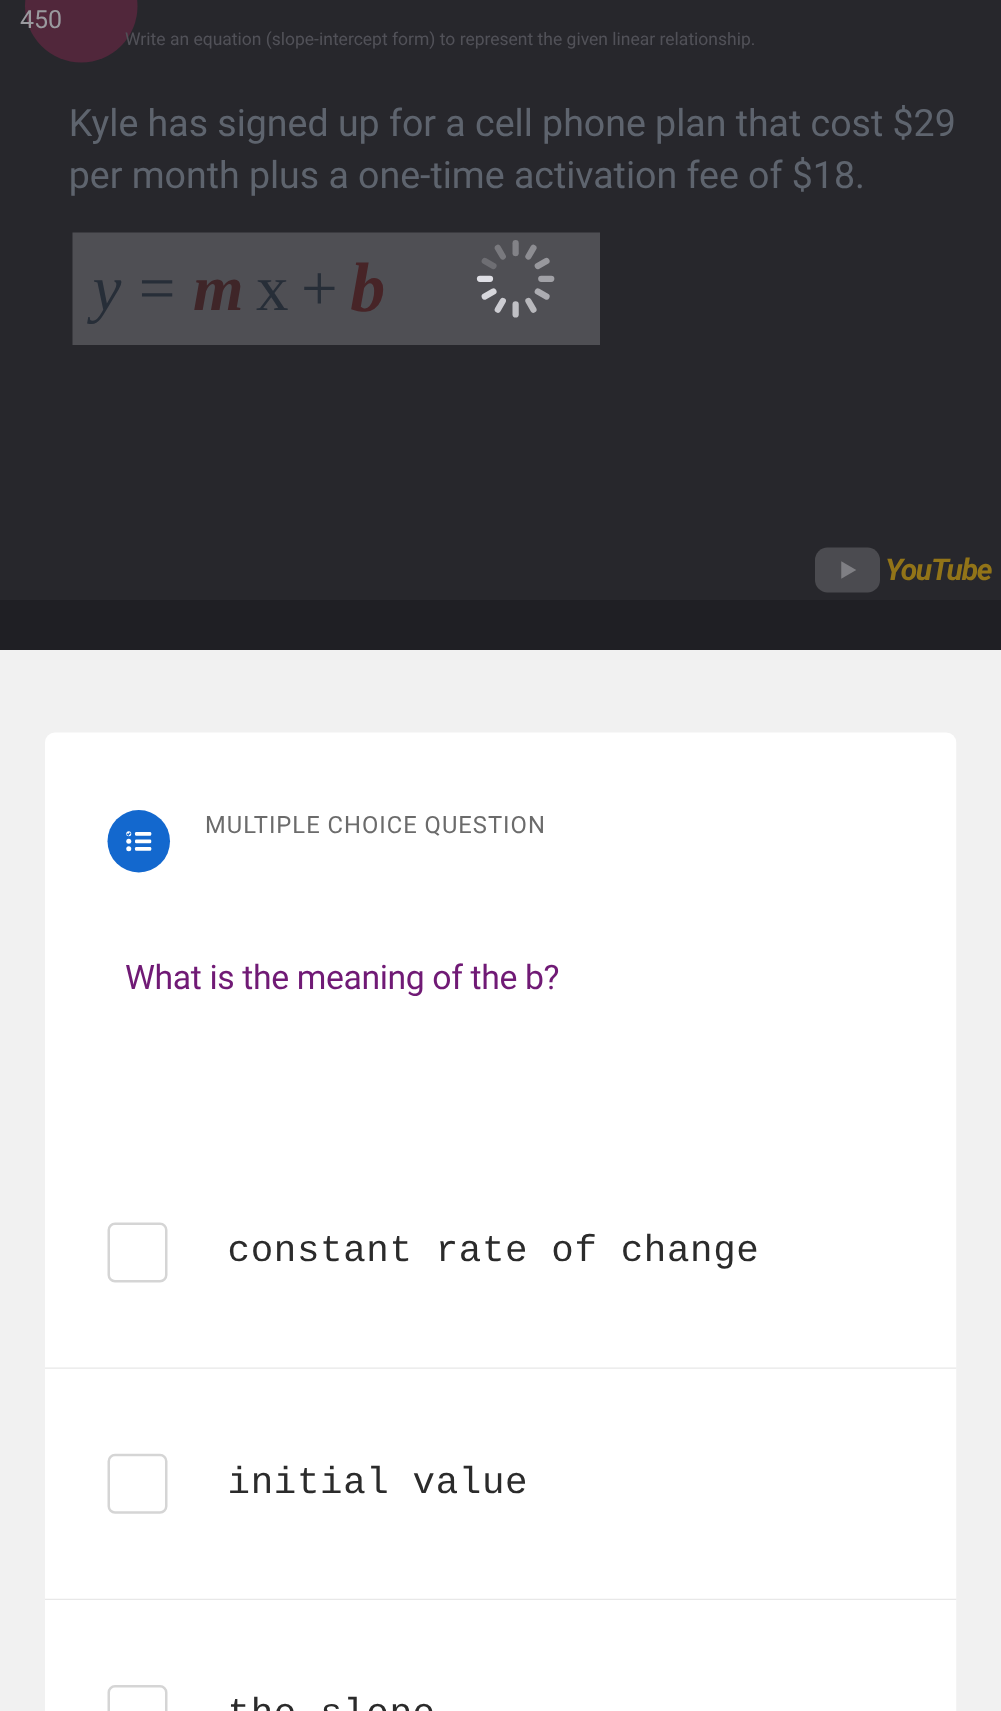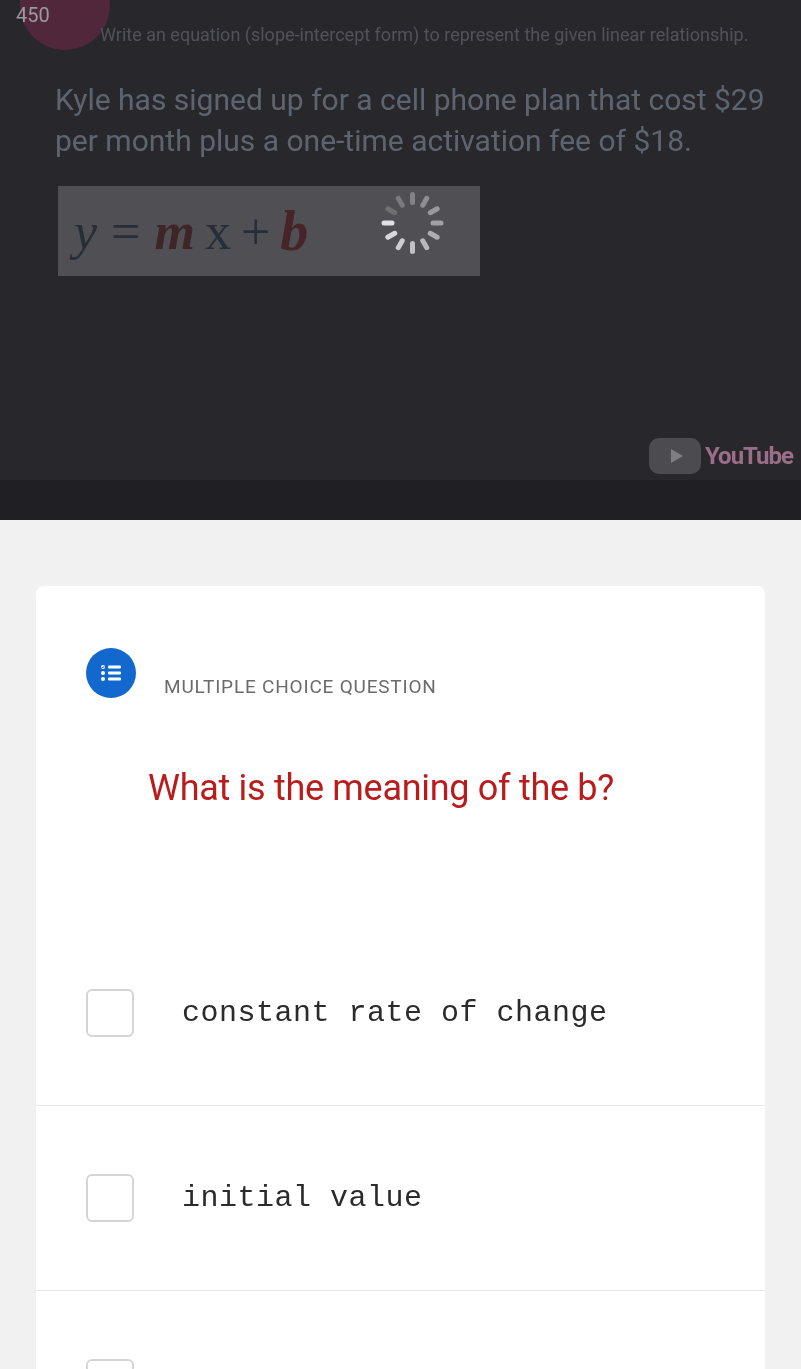--- a/index.html
+++ b/index.html
@@ -48,21 +48,21 @@
       color: #9a9a9f;
       font-size: 20px;
       font-weight: 400;
       z-index: 2;
     }
     .instruction-text {
       position: absolute;
       top: 24px;
       left: 100px;
       color: #8f8f96;
-      font-size: 18px;
+      font-size: 14px;
       z-index: 0;
       text-align: center;
     }
     .problem-text {
       position: absolute;
       top: 80px;
       left: 55px;
       right: 30px;
       color: #a9b5c2;
       font-size: 30px;
@@ -129,43 +129,44 @@
     }
     .yt-triangle {
       width: 0;
       height: 0;
       border-left: 12px solid #c8c8cc;
       border-top: 7px solid transparent;
       border-bottom: 7px solid transparent;
       margin-left: 3px;
     }
     .yt-text {
-      color: #f9a8d4;
+      color: #eab308;
       font-size: 24px;
       font-weight: 700;
       letter-spacing: -1px;
+      font-style: italic;
     }
     .gap-bar {
       height: 40px;
       background: #1f1f24;
     }
     .question-section {
       background: #f1f1f1;
       padding: 66px 36px 0 36px;
       min-height: 850px;
     }
     .question-card {
       background: #ffffff;
       border-radius: 8px;
       width: 100%;
       min-height: 784px;
     }
     .card-header {
       display: flex;
-      align-items: flex-end;
+      align-items: flex-start;
       gap: 28px;
       padding: 62px 50px 0 50px;
     }
     .icon-circle {
       width: 50px;
       height: 50px;
       background: #1368ce;
       border-radius: 50%;
       display: flex;
       align-items: center;
@@ -173,26 +174,25 @@
       flex-shrink: 0;
     }
     .question-type-label {
       color: #6b6b6b;
       font-size: 19px;
       letter-spacing: 0.8px;
       font-weight: 400;
     }
     .question-text {
       padding: 68px 64px 0 64px;
-      font-size: 36px;
-      color: #b91c1c;
+      font-size: 27px;
+      color: #701a75;
       font-weight: 400;
       line-height: 1.25;
       letter-spacing: -0.3px;
-      margin-left: 48px;
     }
     .options-list {
       margin-top: 110px;
     }
     .option-row {
       display: flex;
       align-items: center;
       gap: 48px;
       padding: 68px 50px;
       border-top: 1px solid #e8e8e8;

